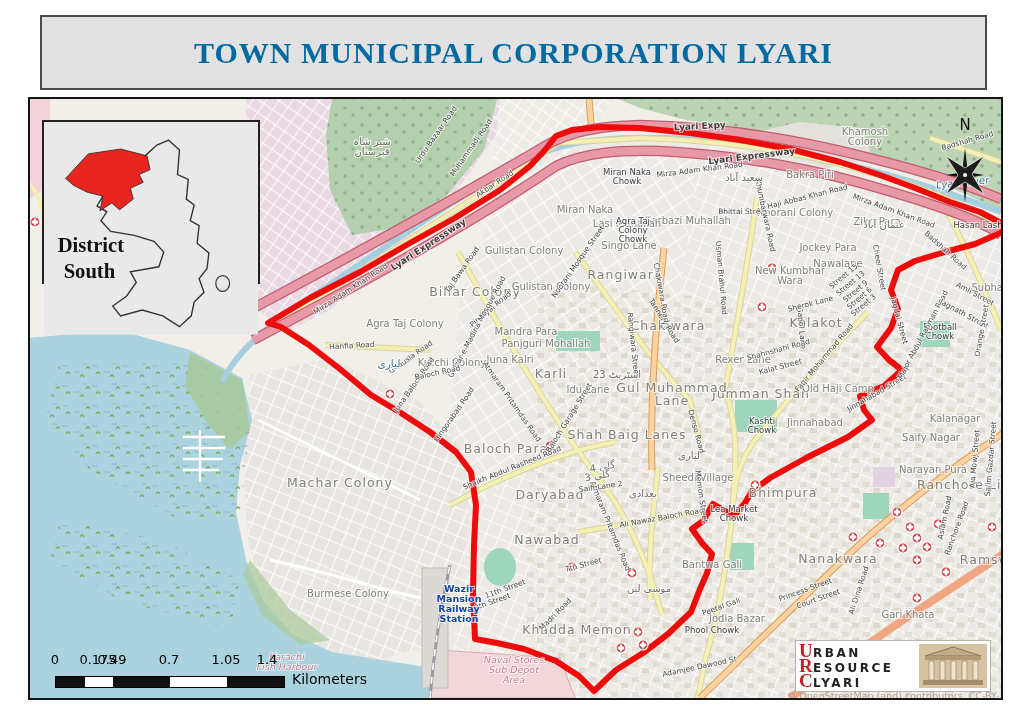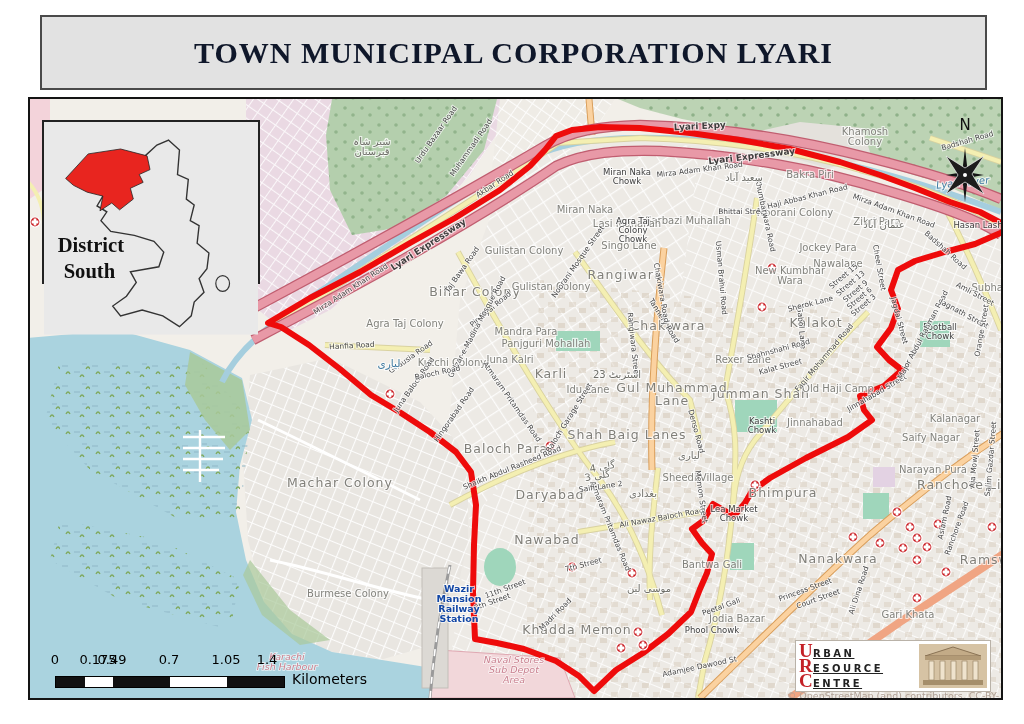--- a/index.html
+++ b/index.html
@@ -2,21 +2,21 @@
 <html style="--boundary-red: #ee0b0b; --inset-highlight: #e8251f; --water: #aad3df; --expressway-fill: #e899a7; --expressway-casing: #c05e70; --road-yellow: #f4efb2; --road-orange: #fbd2a0; --poi-red: #c8171c;"><head>
 <meta charset="utf-8">
 <style>
   html,body{margin:0;padding:0;background:#fff;}
   .page{position:relative;width:1024px;height:724px;background:#fff;overflow:hidden;
         font-family:"DejaVu Sans",sans-serif;}
   .title-box{position:absolute;left:40px;top:15px;width:943px;height:71px;
 (box-sizing:border-box)    box-sizing:border-box;background:#e2e2e2;border:2px solid #4a4a4a;
     display:flex;align-items:center;justify-content:center;}
   .title-box h1{margin:0;font-family:"Liberation Serif",serif;font-weight:bold;
-    font-size:30px;letter-spacing:1px;color:#0f172a;}
+    font-size:30px;letter-spacing:1px;color:#0369a1;}
   .map-panel{position:absolute;left:28px;top:97px;width:975px;height:603px;
     box-sizing:border-box;border:2px solid #141414;background:#f2efe9;overflow:hidden;}
   .map-panel svg.basemap{position:absolute;left:0;top:0;}
   
   .inset{position:absolute;left:42px;top:120px;width:218px;height:164px;
     box-sizing:border-box;border:2px solid #222;background:#e9e9e9;}
   .inset text{font-family:"Liberation Serif",serif;font-weight:bold;font-size:21px;fill:#111;}
   
   .compass{position:absolute;left:928px;top:110px;}
   .compass text{font-family:"DejaVu Sans",sans-serif;font-size:15px;fill:#111;text-anchor:middle;}
@@ -27,21 +27,21 @@
     border:1px solid #000;display:flex;box-sizing:content-box;background:#fff;}
   .scalebar .seg{height:100%;}
   .scalebar .unit{position:absolute;left:247px;top:19px;font-size:14px;}
   
   .urc{position:absolute;left:795px;top:640px;width:196px;height:52px;background:#fff;
     border:1px solid #b9b2a8;display:flex;align-items:center;box-sizing:border-box;padding:2px 3px;}
   .urc .rows{flex:1;}
   .urc .row{display:flex;align-items:baseline;height:15px;}
   .urc .big{font-family:"Liberation Serif",serif;font-weight:bold;color:#c42127;
     font-size:19px;width:14px;line-height:14px;}
-  .urc .rest{font-size:10px;font-weight:bold;letter-spacing:2.5px;color:#222;text-decoration:underline;}
+  .urc .rest{font-size:12px;font-weight:bold;letter-spacing:2.5px;color:#222;}
   .attribution{position:absolute;left:780px;top:690px;width:222px;text-align:center;
     font-size:9.5px;color:#b0a095;}
   .lbl{font-family:"DejaVu Sans",sans-serif;text-anchor:middle;paint-order:stroke;
     stroke:#ffffff;stroke-width:2.2px;stroke-opacity:.72;fill:#82827c;}
   .lbl.a{font-size:10px;}
   .lbl.A{font-size:12.5px;letter-spacing:1px;fill:#807f79;}
   .lbl.c{font-size:8.5px;fill:#3d3d3d;stroke-width:2px;}
   .lbl.r{font-size:7.5px;fill:#474747;stroke-width:1.8px;}
   .lbl.R{font-size:9px;fill:#3f3e3e;font-weight:bold;stroke-width:2px;}
   .lbl.w{font-size:10px;font-style:italic;fill:#3f7ba1;}
@@ -467,21 +467,21 @@
       <div class="row">
           <span class="big">U</span>
           <span class="rest">RBAN</span>
         </div>
       <div class="row">
           <span class="big">R</span>
           <span class="rest">ESOURCE</span>
         </div>
       <div class="row">
           <span class="big">C</span>
-          <span class="rest">ENTRE</span>
+          <span class="rest">LYARI</span>
         </div>
     </div>
     <svg width="68" height="44" viewBox="0 0 68 44">
       <rect x="0" y="0" width="68" height="44" fill="#d6c3a4"></rect>
       <polygon points="6,12 34,3 62,12" fill="#c3ab87" stroke="#8a7355" stroke-width="1"></polygon>
       <rect x="6" y="12" width="56" height="4" fill="#b29a76"></rect>
       <rect x="10" y="17" width="5" height="19" fill="#efe3cd" stroke="#9c8668" stroke-width="0.7"></rect>
       <rect x="21" y="17" width="5" height="19" fill="#efe3cd" stroke="#9c8668" stroke-width="0.7"></rect>
       <rect x="32" y="17" width="5" height="19" fill="#efe3cd" stroke="#9c8668" stroke-width="0.7"></rect>
       <rect x="43" y="17" width="5" height="19" fill="#efe3cd" stroke="#9c8668" stroke-width="0.7"></rect>

